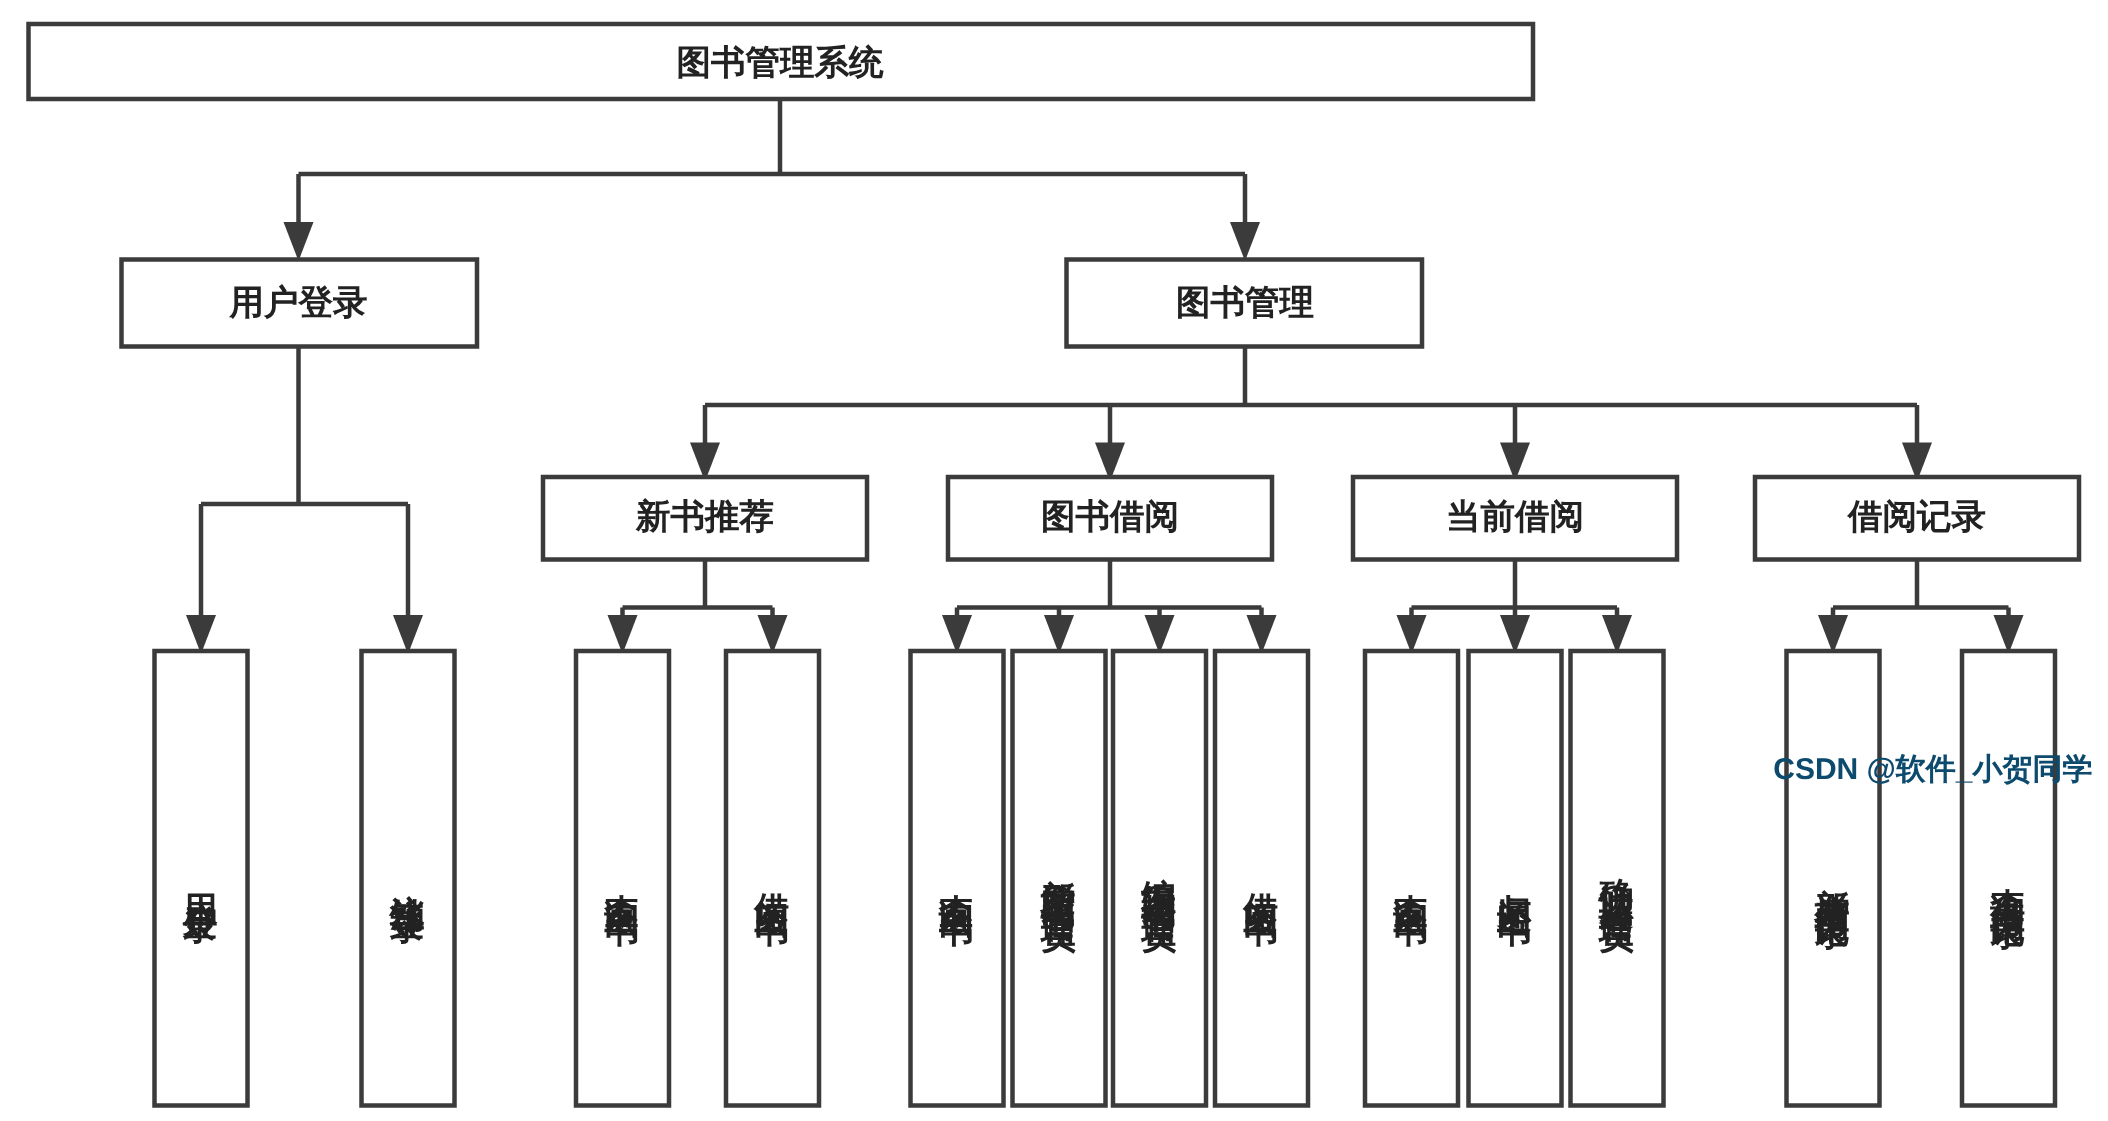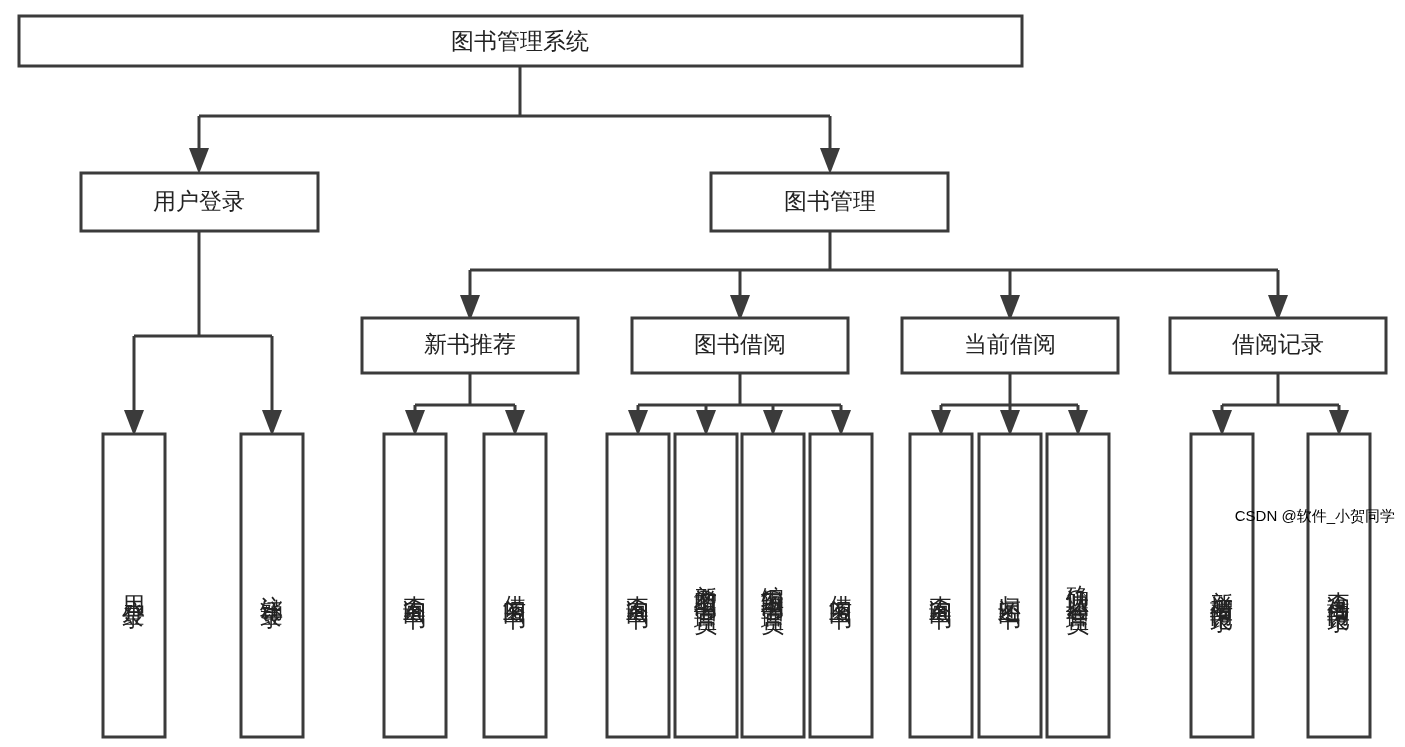--- a/index.html
+++ b/index.html
@@ -12,20 +12,21 @@
     height: 747px;
     font-family: "Liberation Sans", "DejaVu Sans", sans-serif;
     position: relative;
     overflow: hidden;
   }
   #diagram-root {
     position: absolute;
     left: 0; top: 0;
     width: 1405px;
     height: 532px;
+    font-weight: bold;
   }
   svg.flow {
     display: block;
     width: 1405px;
     height: 747px;
   }
   .node-box {
     fill: #ffffff;
     stroke: #3b3b3b;
     stroke-width: 3;
@@ -59,22 +60,22 @@
     writing-mode: vertical-rl;
     text-orientation: upright;
     text-anchor: middle;
     letter-spacing: 4px;
   }
   .watermark {
     position: absolute;
     right: 10px;
     bottom: 6px;
     font-family: "Liberation Sans", "DejaVu Sans", sans-serif;
-    font-size: 15px;
-    color: #000000;
+    font-size: 20px;
+    color: #0c4a6e;
     white-space: nowrap;
     user-select: none;
   }
 </style>
 </head>
 <body>
 
 <div id="diagram-root">
   <svg class="flow" viewBox="0 0 1405 747" xmlns="http://www.w3.org/2000/svg">
 

